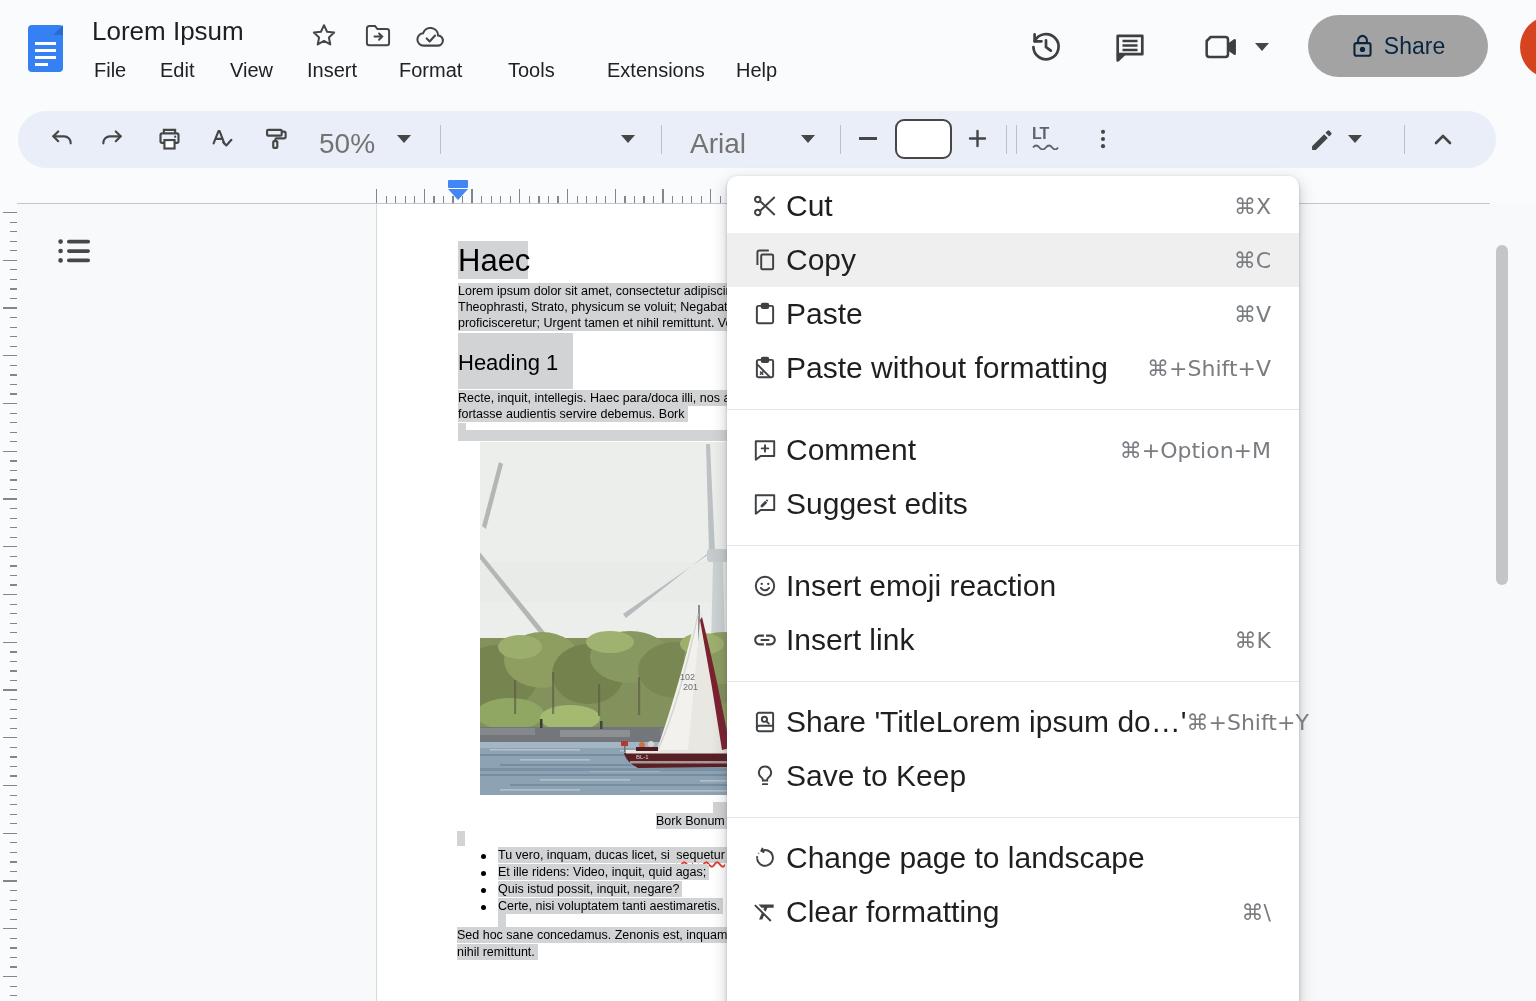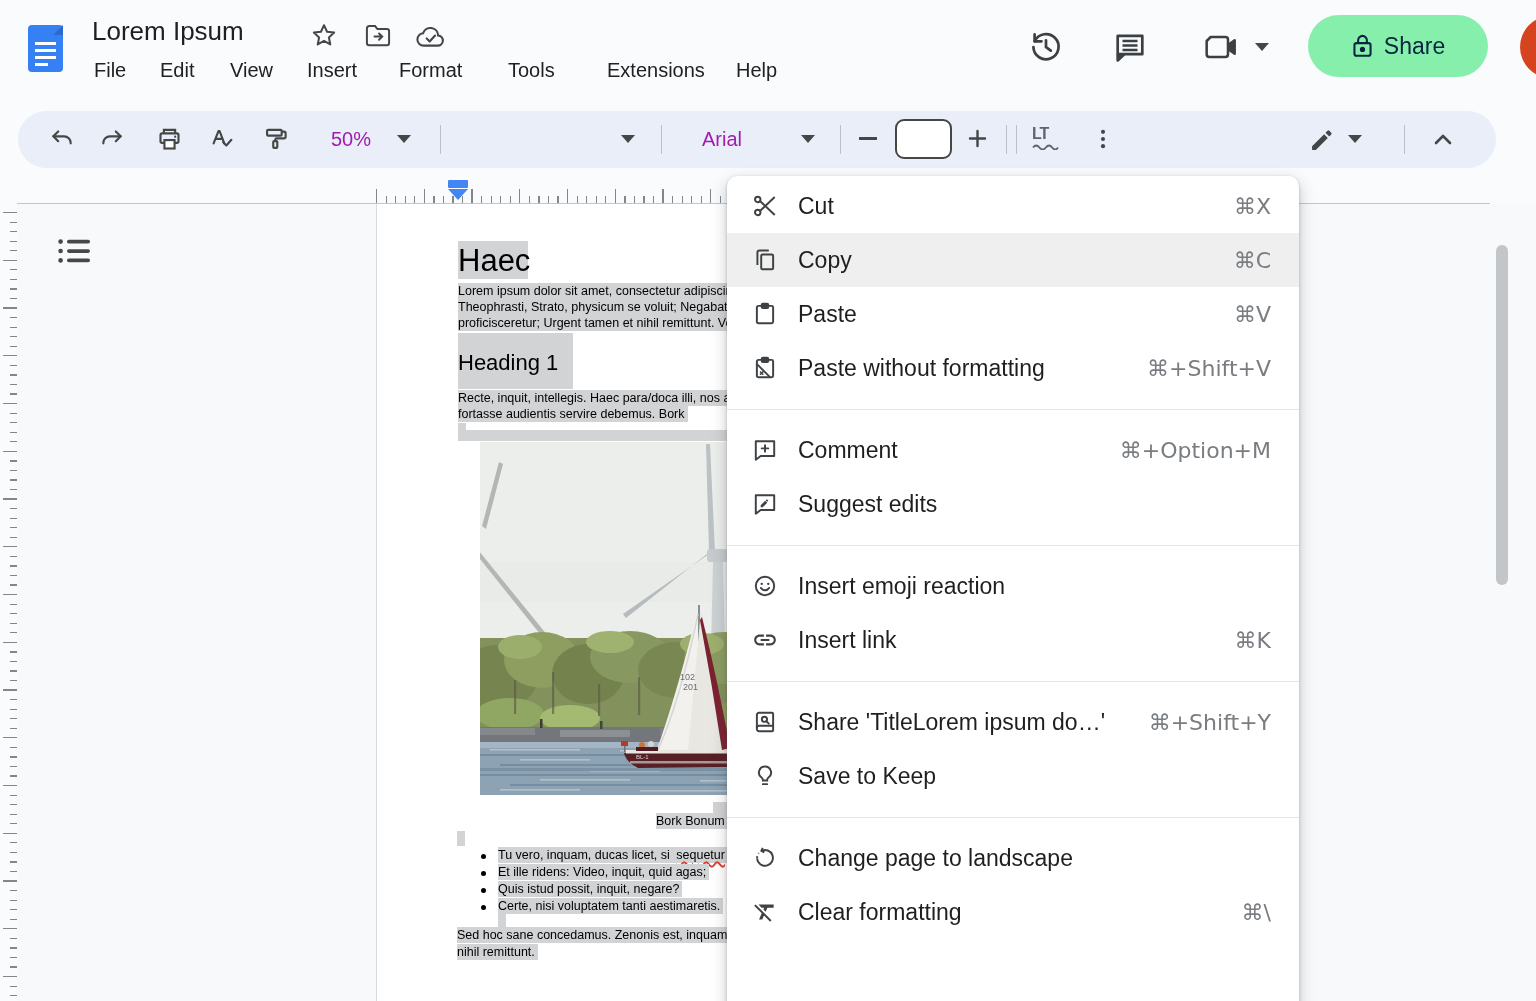--- a/index.html
+++ b/index.html
@@ -3,27 +3,27 @@
 <meta charset="utf-8">
 <style>
   * { margin:0; padding:0; box-sizing:border-box; }
   html,body { width:1536px; height:1001px; overflow:hidden; }
   body { position:relative; background:#f9fbfd; font-family:"Liberation Sans", sans-serif; }
   .abs { position:absolute; }
   svg { display:block; }
   
   .doc-title { font-size:26px; color:#1f1f1f; }
   .menubar-item { position:absolute; top:59px; font-size:20px; color:#202124; }
-  .share-pill { left:1308px; top:15px; width:180px; height:62px; border-radius:31px; background:#86efac; display:flex; align-items:center; justify-content:center; gap:10px; }
+  .share-pill { left:1308px; top:15px; width:180px; height:62px; border-radius:31px; background:#a3a3a3; display:flex; align-items:center; justify-content:center; gap:10px; }
   .share-label { font-size:23px; color:#0a2540; font-weight:500; }
   .avatar { left:1520px; top:16px; width:62px; height:62px; border-radius:50%; background:#d6431f; }
   
   .toolbar { left:18px; top:111px; width:1478px; height:57px; border-radius:29px; background:#e9eef8; }
   .tb-sep { position:absolute; top:125px; width:1px; height:29px; background:#bcc0c7; }
-  .tb-label { position:absolute; font-size:20px; color:#a21caf;margin-left:12px; }
+  .tb-label { position:absolute; font-size:28px; color:#737373; }
   .caret { position:absolute; width:0; height:0; border-left:7px solid transparent; border-right:7px solid transparent; border-top:8px solid #444746; }
   .size-box { position:absolute; left:895px; top:119px; width:57px; height:40px; background:#fff; border:2px solid #444746; border-radius:9px; }
   
   .hruler-small { left:376px; top:196px; width:408px; height:7px;
      background:repeating-linear-gradient(90deg, #80868b 0 1.2px, transparent 1.2px 9.55px); }
   .hruler-big { left:376px; top:189px; width:408px; height:14px;
      background:repeating-linear-gradient(90deg, #80868b 0 1.2px, transparent 1.2px 47.75px); }
   .vruler-small { left:10px; top:212px; width:7px; height:789px;
      background:repeating-linear-gradient(180deg, #80868b 0 1.2px, transparent 1.2px 9.55px); }
   .vruler-big { left:3px; top:212px; width:14px; height:789px;
@@ -36,21 +36,21 @@
   .docline span { background:#d2d3d5; padding:1px 3px 1px 0; }
   .bullet-dot { position:absolute; width:5px; height:5px; border-radius:50%; background:#000; }
   .sq { position:absolute; background:#d2d3d5; }
   .squig { text-decoration:underline wavy #e33b2e; text-decoration-thickness:1.5px; text-underline-offset:2px; }
   
   .cmenu { left:727px; top:176px; width:572px; height:840px; background:#fff; border-radius:10px 10px 0 0;
      box-shadow:0 1px 3px rgba(60,64,67,.3), 0 6px 16px rgba(60,64,67,.28); padding-top:3px; z-index:10; }
   .mi { display:flex; align-items:center; height:54px; }
   .mi.hl { background:#efefef; }
   .mi .ic { width:26px; height:26px; margin-left:25px; flex:0 0 26px; }
-  .mi .lbl { margin-left:20px; font-size:23px; color:#1f1f1f; white-space:pre; }
+  .mi .lbl { margin-left:8px; font-size:30px; color:#1f1f1f; white-space:pre; }
   .mi .sc { margin-left:auto; margin-right:28px; font-size:22px; color:#797d81; font-family:"DejaVu Sans", sans-serif; }
   .msep { height:1px; background:#e2e4e7; margin:13.5px 0; }
   .scrollbar { left:1496px; top:245px; width:12px; height:340px; border-radius:6px; background:#c3c6c9; }
 </style>
 </head>
 <body>
 
 <div class="abs" style="left:28px; top:25px; width:35px; height:47px; background:#3581f4; border-radius:4px;">
   <div class="abs" style="right:0; top:0; width:0; height:0; border-left:10px solid transparent; border-bottom:10px solid #2a6ad1;"></div>
   <div class="abs" style="left:7px; top:17px; width:21px; height:3px; background:#fff;"></div>

